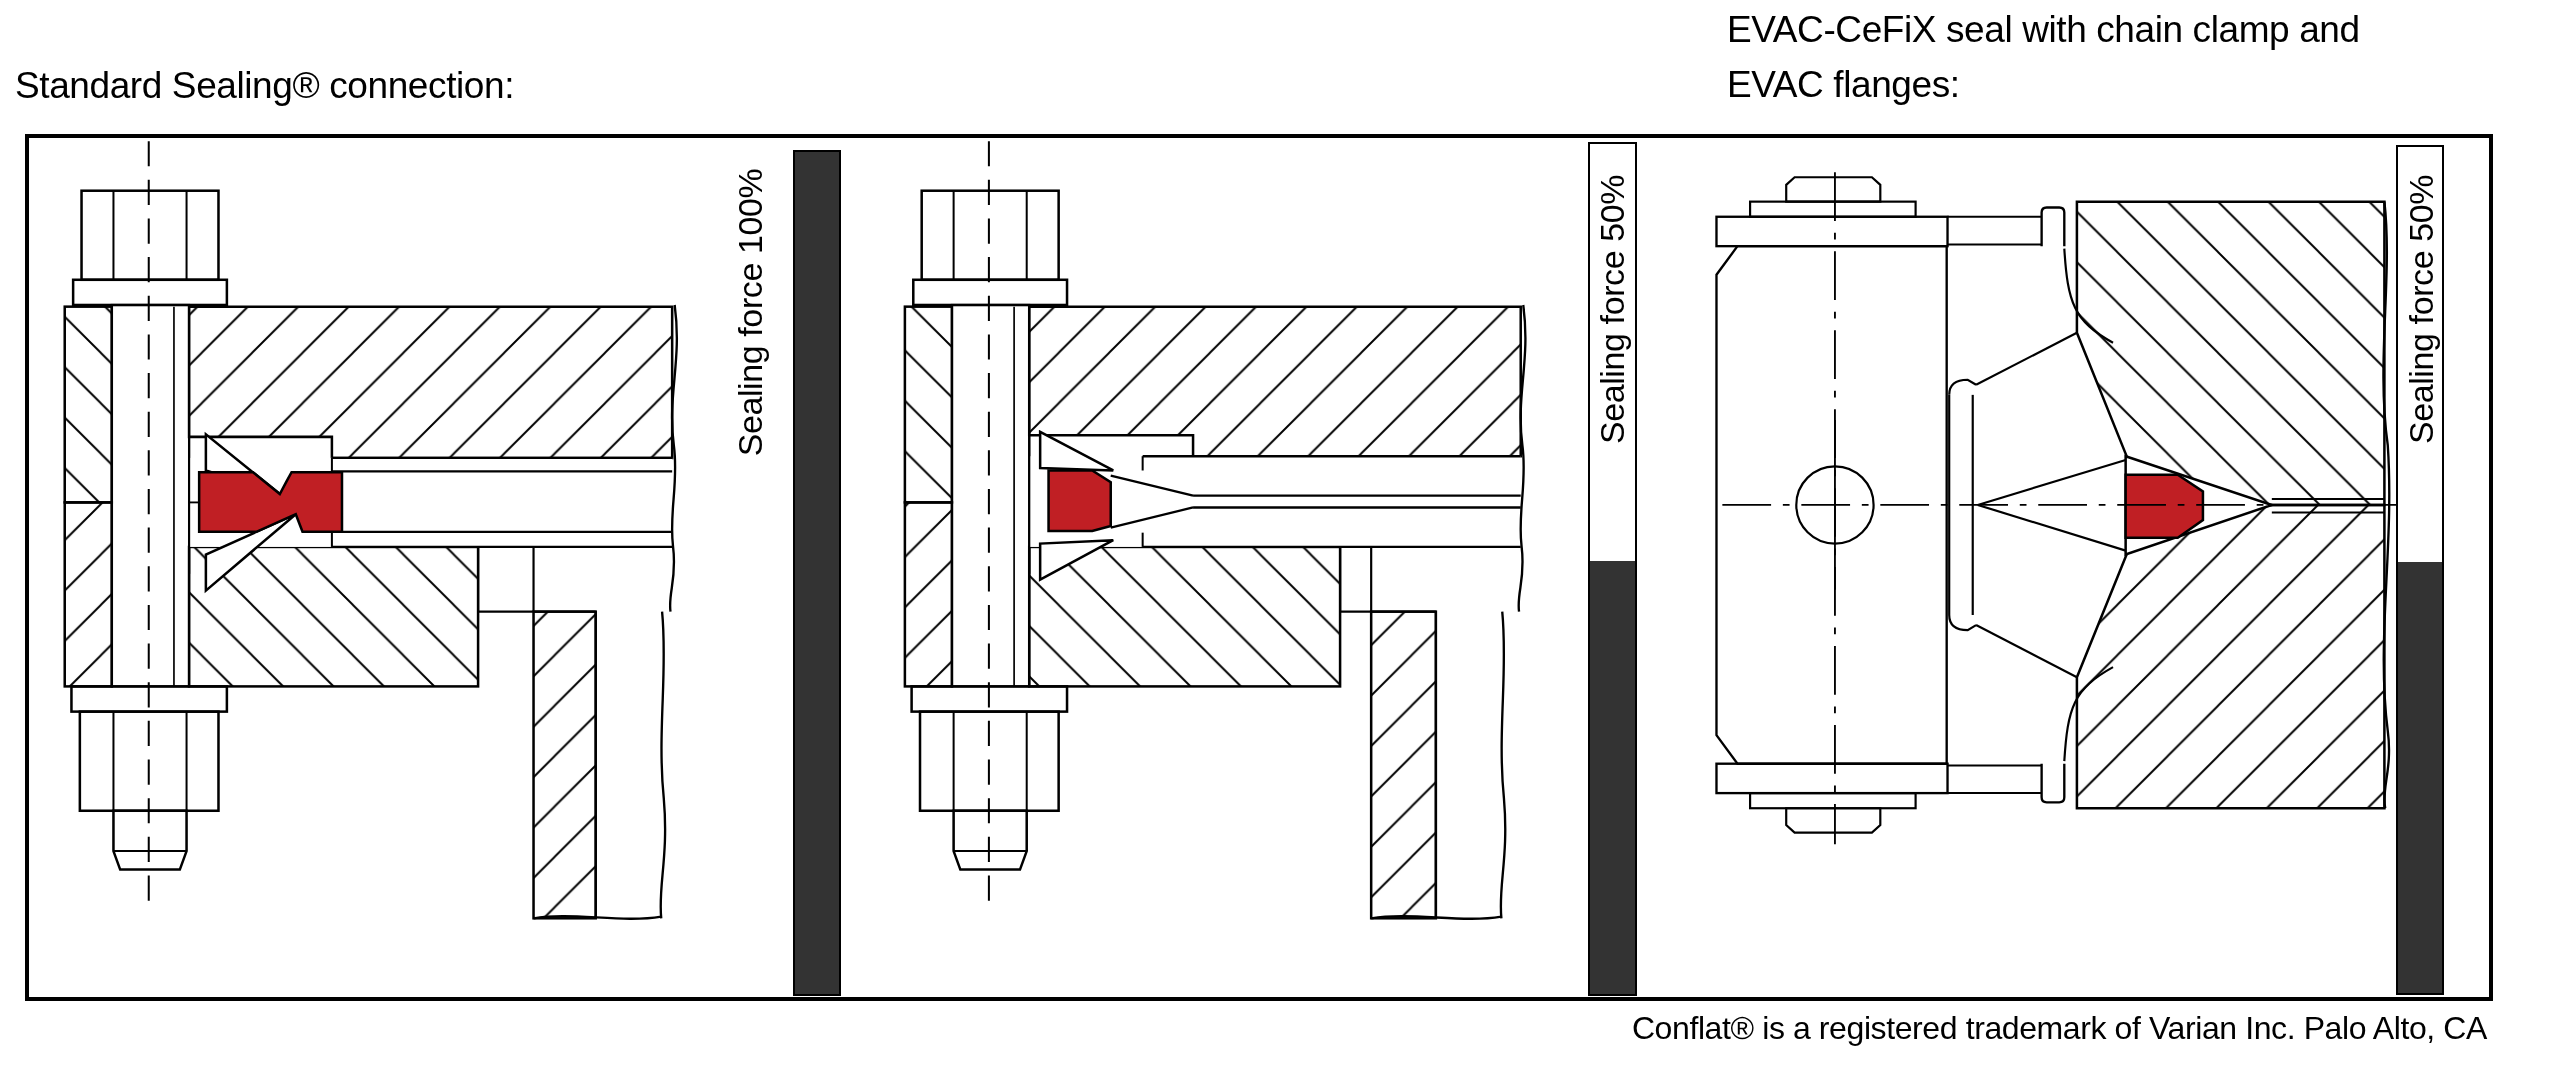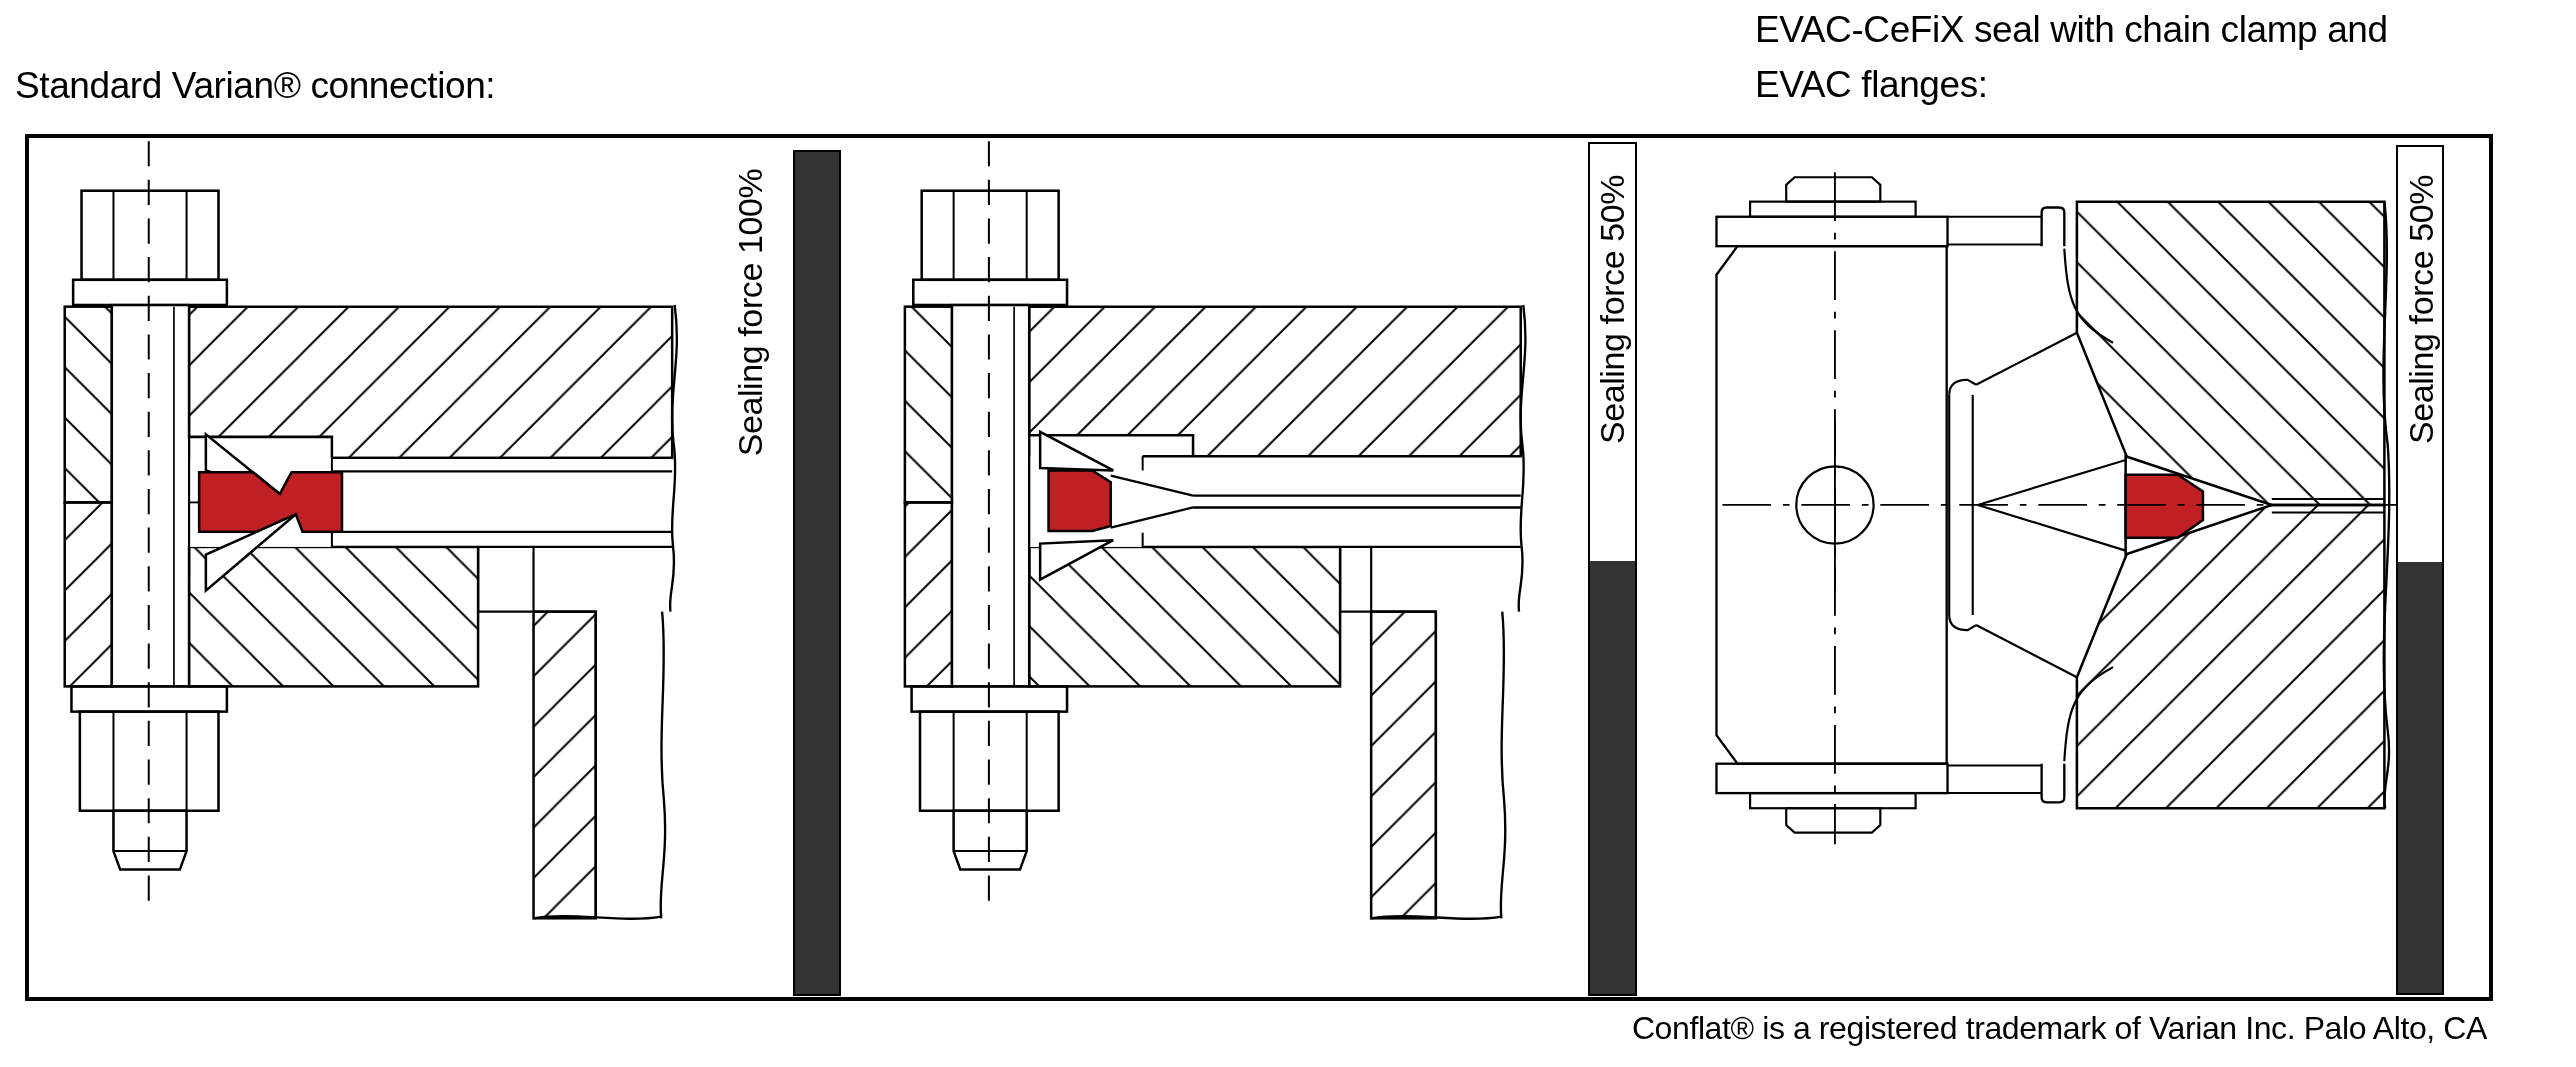--- a/index.html
+++ b/index.html
@@ -29,22 +29,22 @@
   #footer{
     position:absolute;top:1010px;left:0;right:89px;text-align:right;font-size:32px;letter-spacing:-0.4px;
   }
   svg .ln{stroke:#000;fill:none;}
 </style>
 </head>
 <body>
 
 <div id="canvas">
 
-  <div class="title" style="left:15px;top:59px;width:756px;">Standard Varian® connection:</div>
-  <div class="title" style="left:1727px;top:3.4px;width:681px;margin-left:28px;">EVAC-CeFiX seal with chain clamp and EVAC flanges:</div>
+  <div class="title" style="left:15px;top:59px;width:756px;">Standard Sealing® connection:</div>
+  <div class="title" style="left:1727px;top:3.4px;width:681px;">EVAC-CeFiX seal with chain clamp and EVAC flanges:</div>
 
   <div id="main-box"></div>
 
   <svg id="drawing-layer" width="2576" height="1067" viewBox="0 0 3066 1270">
     <defs>
       <pattern id="hA" width="60" height="60" patternUnits="userSpaceOnUse">
         <path d="M0,60 L60,0 M-15,15 L15,-15 M45,75 L75,45" stroke="#000" stroke-width="2.3"></path>
       </pattern>
       <pattern id="hB" width="60" height="60" patternUnits="userSpaceOnUse">
         <path d="M0,0 L60,60 M45,-15 L75,15 M-15,45 L15,75" stroke="#000" stroke-width="2.3"></path>

